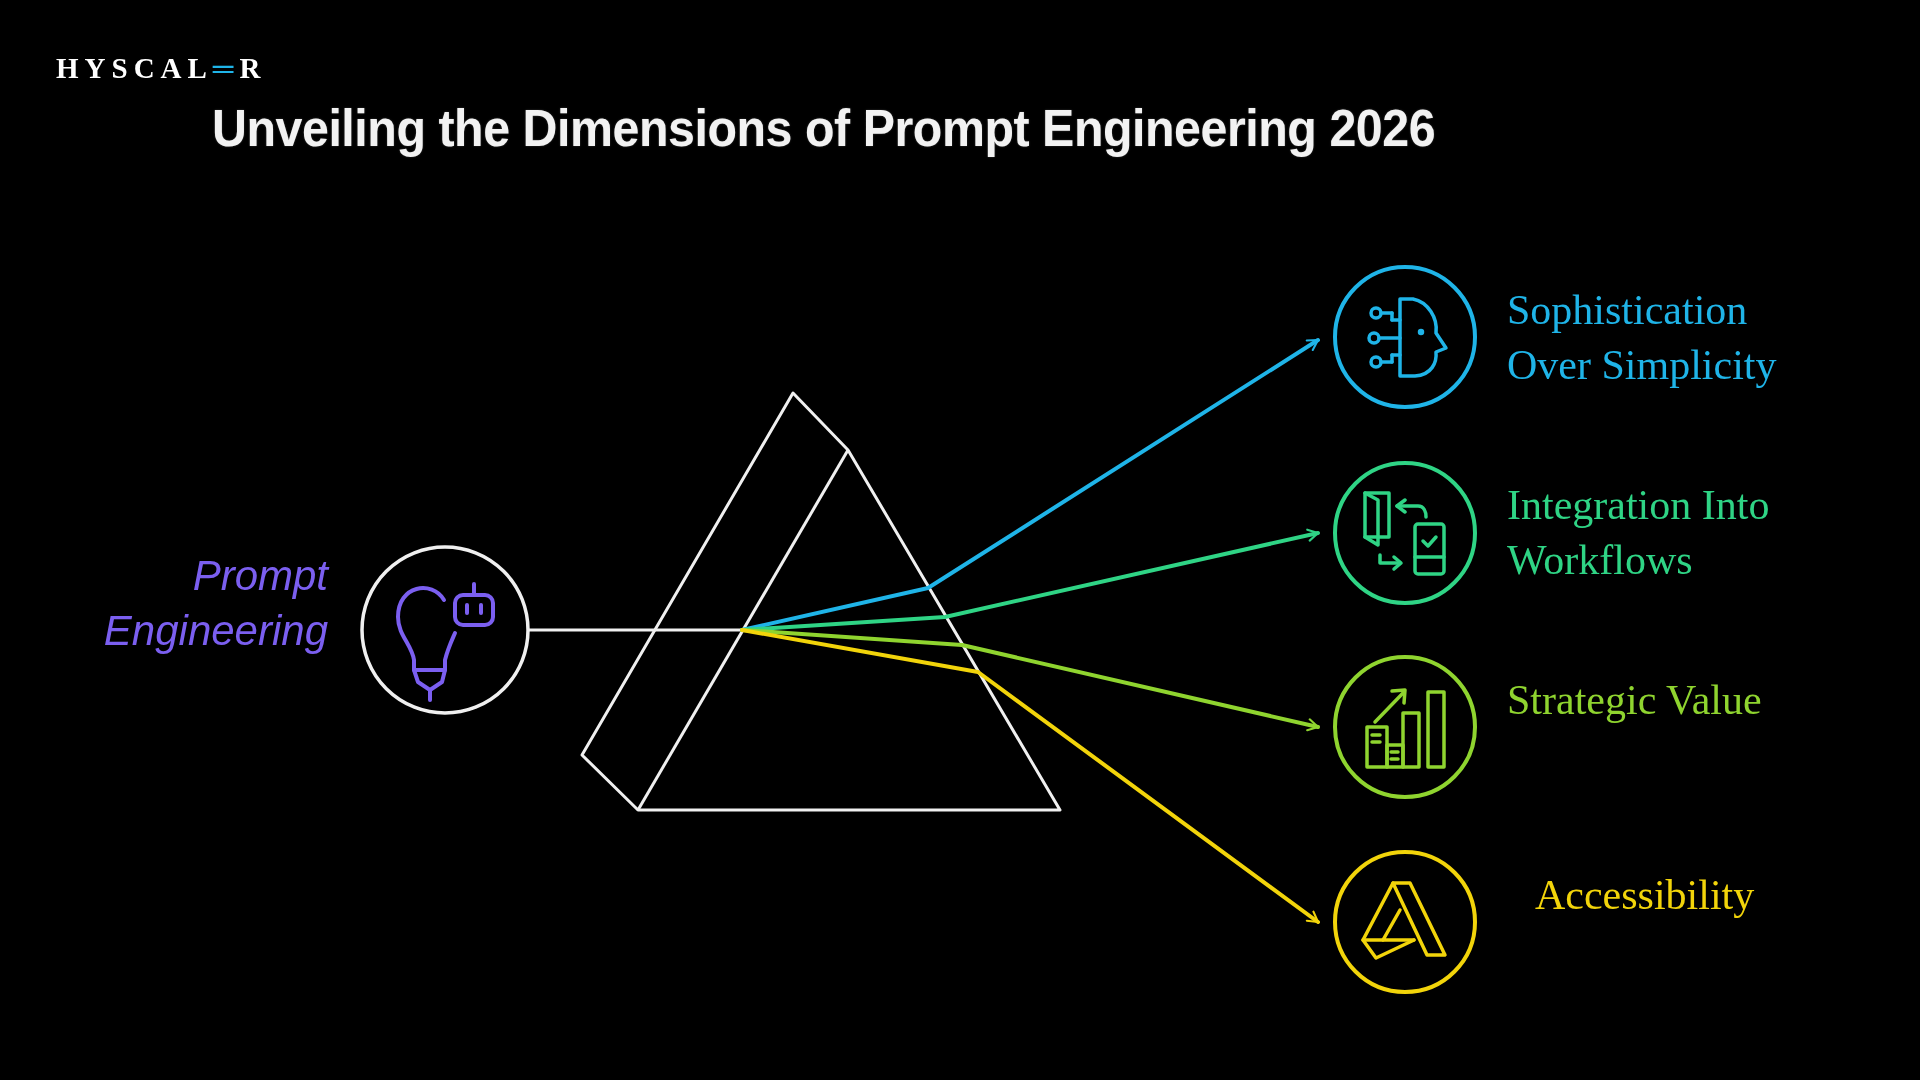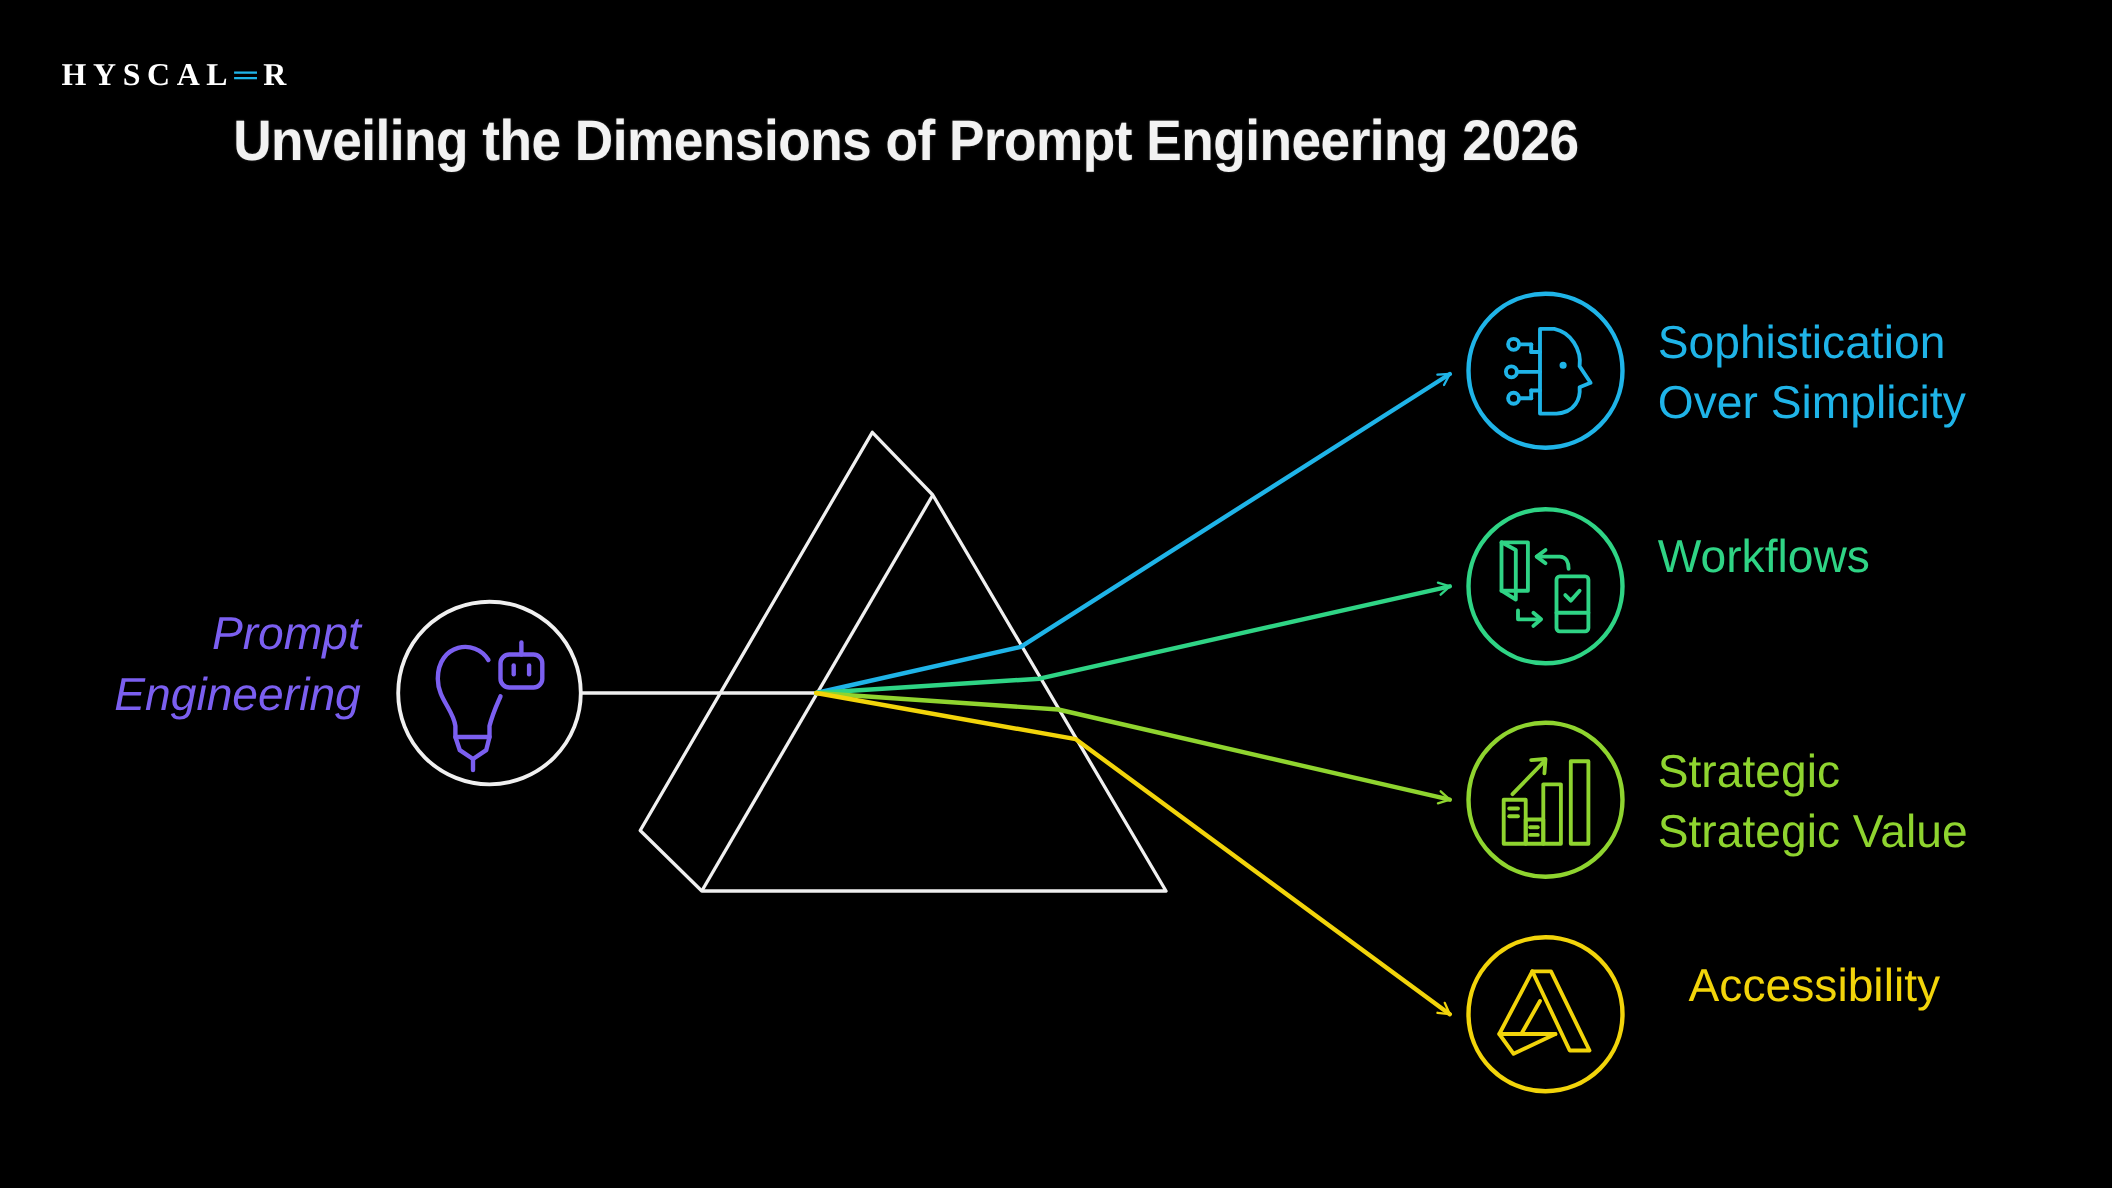--- a/index.html
+++ b/index.html
@@ -4,21 +4,21 @@
   <style>
     html, body { margin: 0; padding: 0; background: #000000; }
     body { width: 1920px; height: 1080px; position: relative; overflow: hidden; font-family: "Liberation Sans", sans-serif; }
     .logo { position: absolute; left: 56px; top: 50px; height: 36px; display: flex; align-items: center; }
     .logo-text { color: #ffffff; font-family: Liberation Serif, serif; font-weight: bold; font-size: 29px; letter-spacing: 6px; }
     .logo-text .accent { color: #1fb4e8; }
     .title { position: absolute; left: 212px; top: 98px; color: #f2f2f2; font-family: "Liberation Sans", sans-serif; font-weight: bold; font-size: 52px; letter-spacing: -0.5px; transform: scaleX(0.93); transform-origin: left center; white-space: nowrap; text-shadow: 0 0 2px rgba(255,255,255,0.25); }
     svg.diagram { position: absolute; left: 0; top: 0; }
     .source-label { position: absolute; right: 1592px; top: 548px; text-align: right; color: #7b5ff0; font-size: 42px; line-height: 55px; font-family: "Liberation Sans", sans-serif; font-style: italic; }
     .source-label div { white-space: nowrap; }
-    .branch-label { position: absolute; left: 1507px; font-size: 42px; line-height: 55px; font-family: Liberation Sans, sans-serif; white-space: nowrap; }
+    .branch-label { position: absolute; left: 1507px; font-size: 42px; line-height: 55px; font-family: Liberation Serif, serif; white-space: nowrap; }
     .branch-label div { white-space: nowrap; }
   </style>
 </head>
 <body>
 
 <div class="logo">
   <span class="logo-text"><span>HYSCAL</span><span class="accent">═</span><span>R</span></span>
 </div>
 
 <div class="title">Unveiling the Dimensions of Prompt Engineering 2026</div>
@@ -130,23 +130,23 @@
   <div>Prompt</div>
   <div>Engineering</div>
 </div>
 
 <div class="branch-label" style="top:283px; color:#1fb4e8;">
   <div>Sophistication</div>
   <div>Over Simplicity</div>
 </div>
 
 <div class="branch-label" style="top:478px; color:#2fd485;">
+  <div>Integration Into</div>
   <div>Workflows</div>
 </div>
 
 <div class="branch-label" style="top:673px; color:#8fd42f;">
-  <div>Strategic</div>
   <div>Strategic Value</div>
 </div>
 
 <div class="branch-label" style="top:868px; color:#f2d40a;margin-left:28px;">
   <div>Accessibility</div>
 </div>
 
 </body></html>

